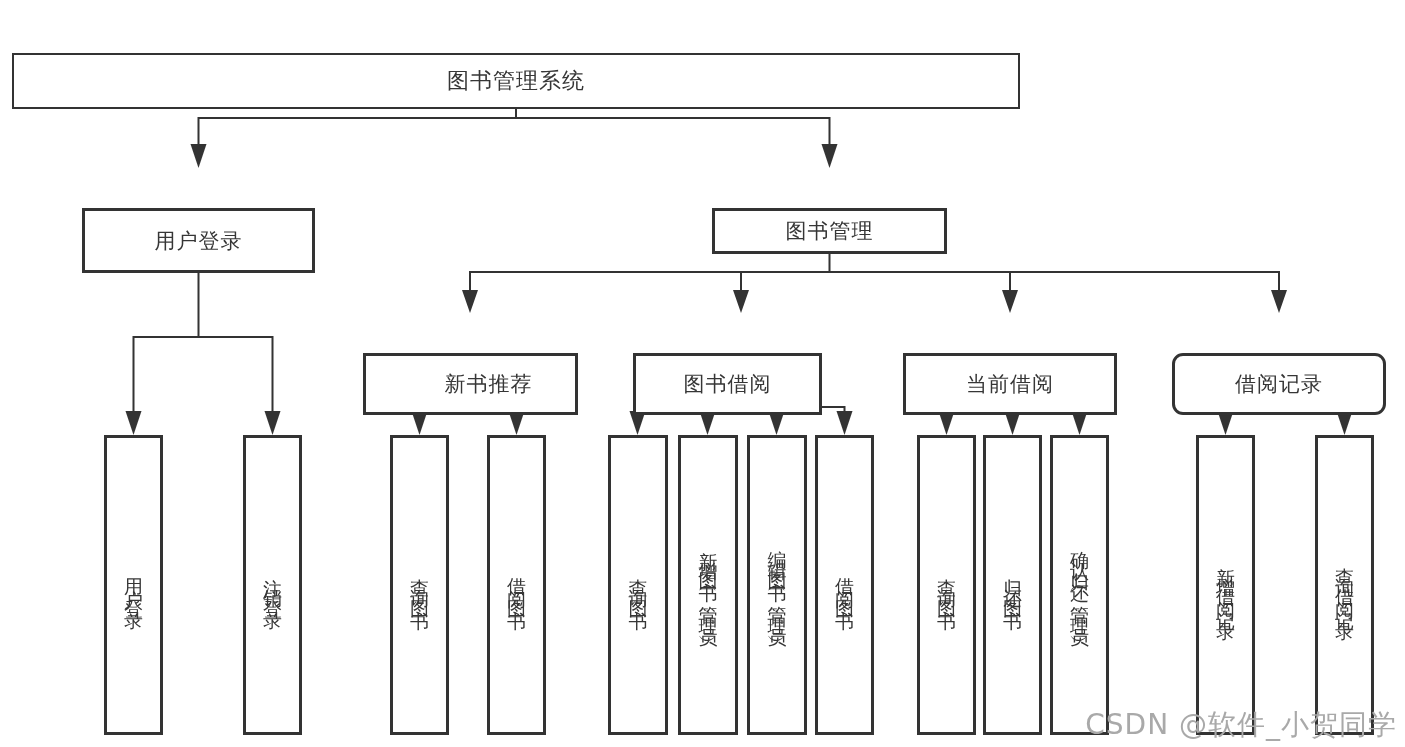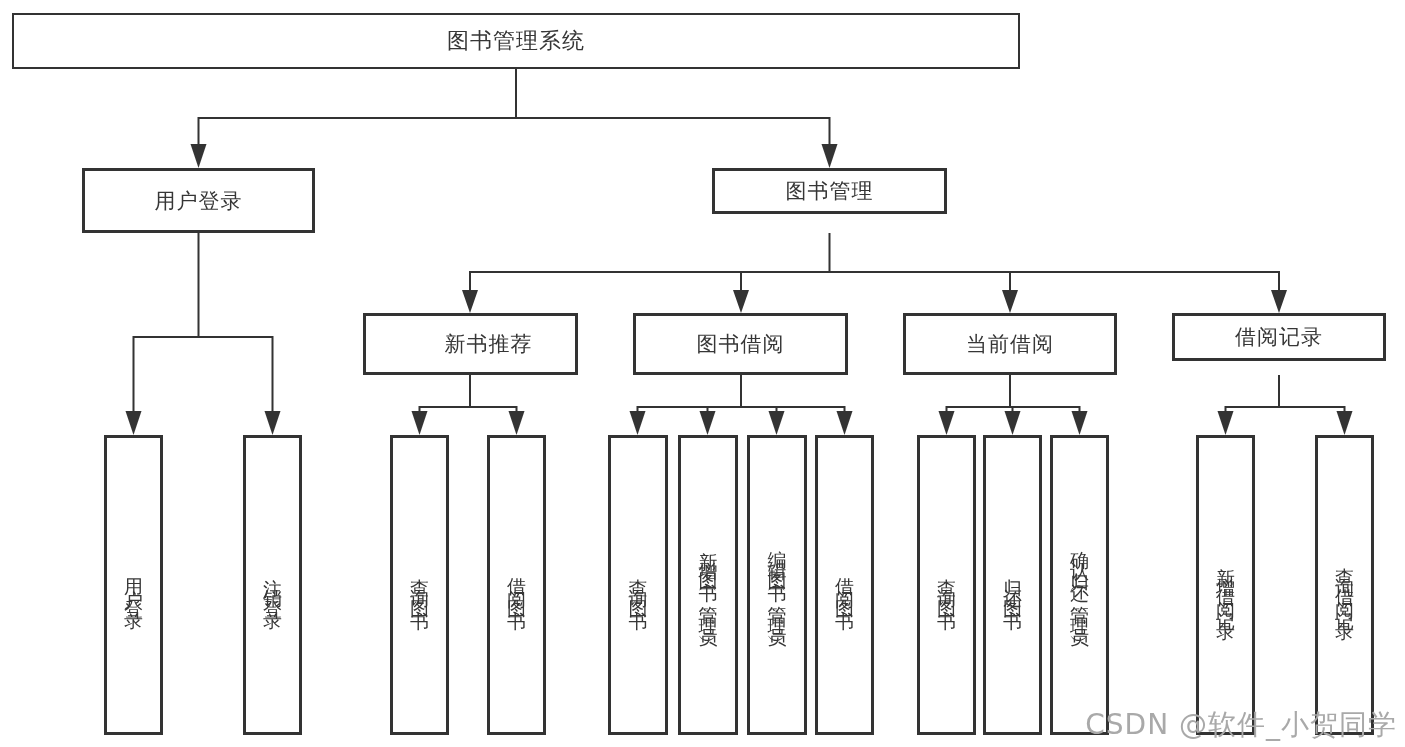--- a/index.html
+++ b/index.html
@@ -20,20 +20,21 @@
   .node {
     position: absolute;
     box-sizing: border-box;
     background: #ffffff;
     border: 3px solid #333333;
     display: flex;
     align-items: center;
     justify-content: center;
     color: #363636;
     z-index: 2;
+    margin-top: 40px;
   }
   .node.root { border-width: 2px; font-size: 22px; letter-spacing: 1px; }
   .node.branch { font-size: 21px; letter-spacing: 1px; }
   .leaf {
     position: absolute;
     box-sizing: border-box;
     background: #ffffff;
     border: 3px solid #333333;
     width: 59px;
     height: 300px;
@@ -114,27 +115,27 @@
   <div class="node branch" style="left:82px; top:168px; width:233px; height:65px;">
     <span>用户登录</span>
   </div>
   <div class="node branch" style="left:712px; top:168px; width:235px; height:46px;">
     <span>图书管理</span>
   </div>
 
   <div class="node branch" style="left:363px; top:313px; width:215px; height:62px;padding-left:36px;">
     <span>新书推荐</span>
   </div>
-  <div class="node branch" style="left:633px; top:313px; width:215px; height:62px;">
+  <div class="node branch" style="left:633px; top:313px; width:189px; height:62px;">
     <span>图书借阅</span>
   </div>
   <div class="node branch" style="left:903px; top:313px; width:214px; height:62px;">
     <span>当前借阅</span>
   </div>
-  <div class="node branch" style="left:1172px; top:313px; width:214px; height:48px;">
+  <div class="node branch" style="left:1172px; top:313px; width:214px; height:62px;border-radius:11px;">
     <span>借阅记录</span>
   </div>
 
   <div class="leaf" style="left:104px;">
     <span class="vtext">用户登录</span>
   </div>
   <div class="leaf" style="left:243px;">
     <span class="vtext">注销登录</span>
   </div>
 

